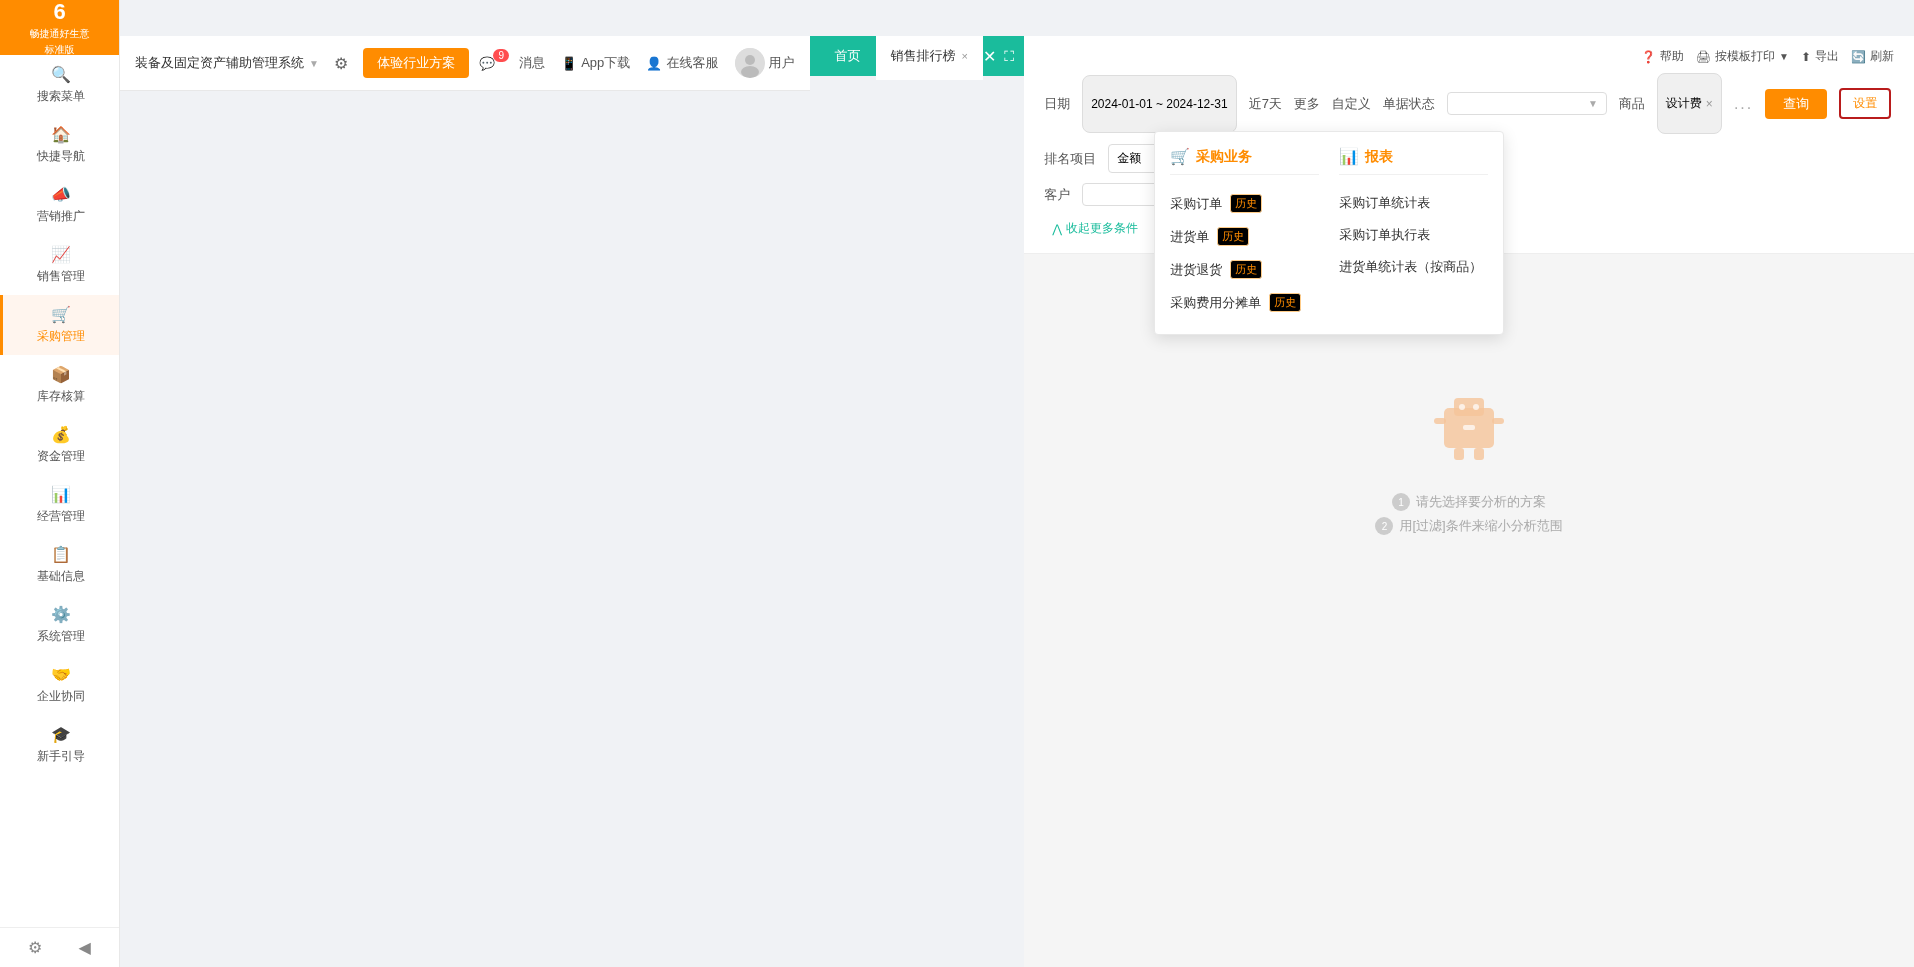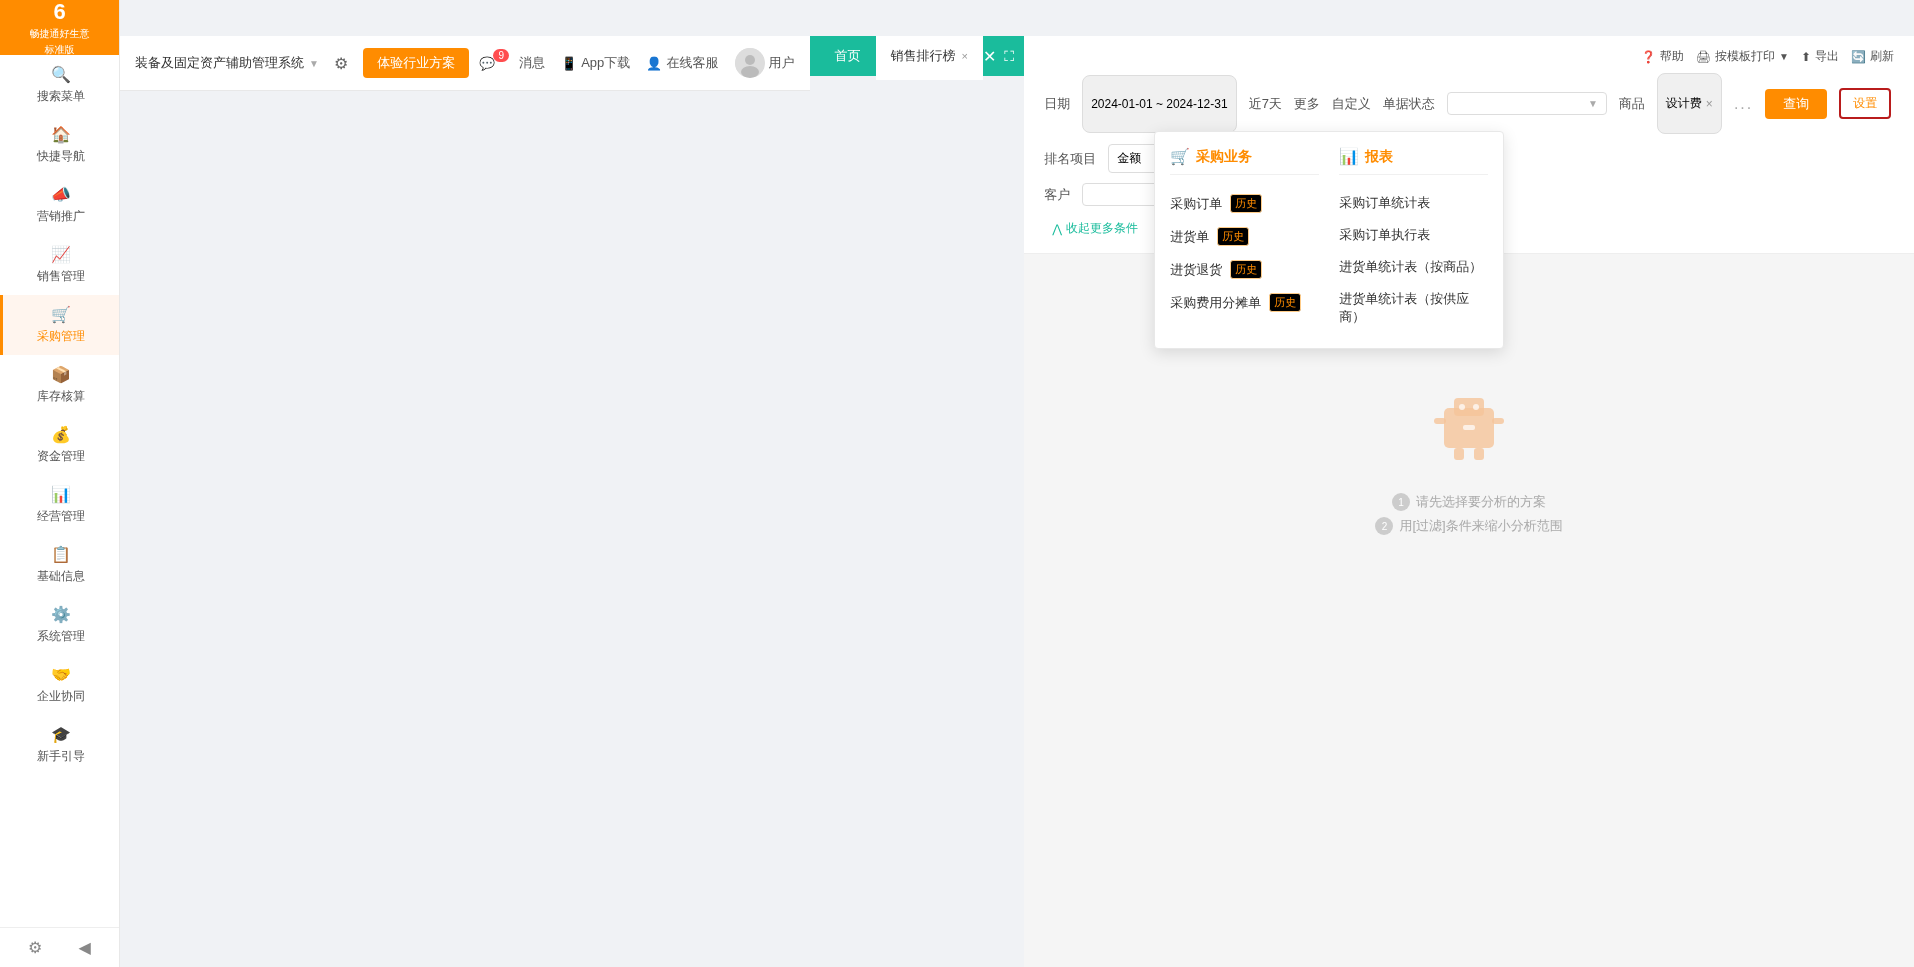--- a/index.html
+++ b/index.html
@@ -527,21 +527,18 @@
           </div>
           <div class="dropdown-item">
             <span>采购订单统计表</span>
           </div>
           <div class="dropdown-item">
             <span>采购订单执行表</span>
           </div>
           <div class="dropdown-item">
             <span>进货单统计表（按商品）</span>
           </div>
-          <div class="dropdown-item">
-            <span>进货单统计表（按供应商）</span>
-          </div>
         </div>
       </div>
     </div>
 
   </div>
 </div>
 
 </body></html>

